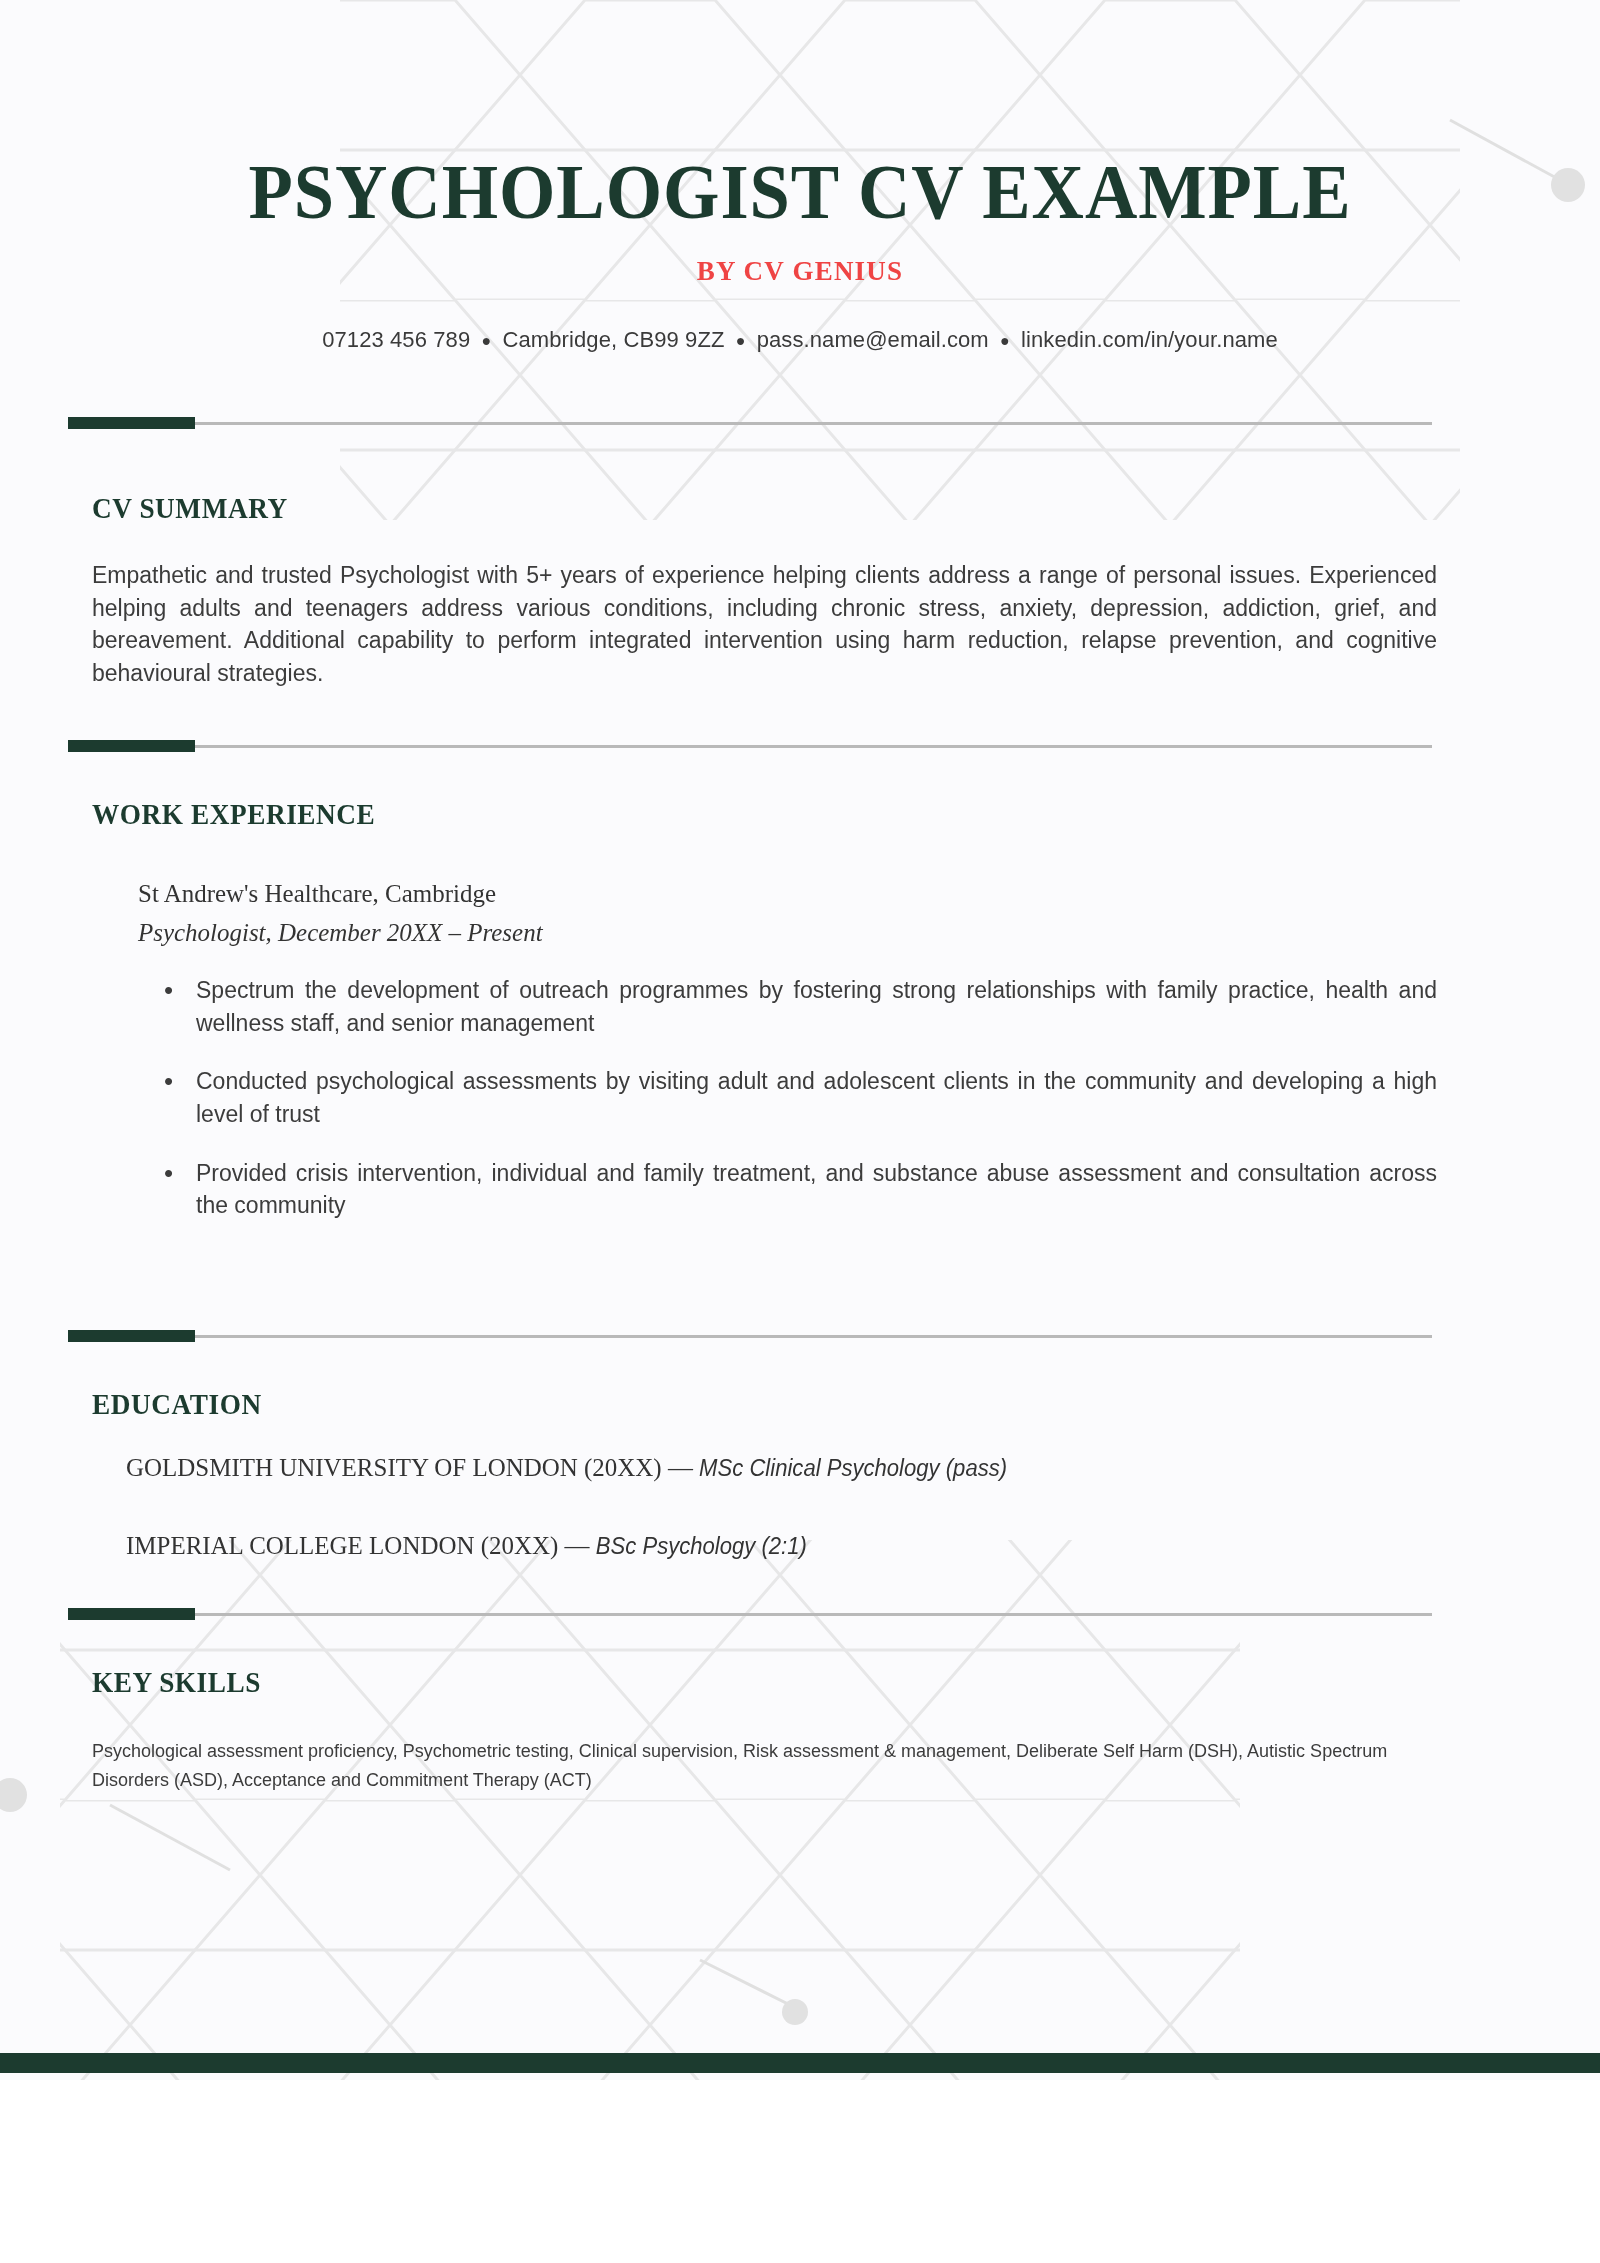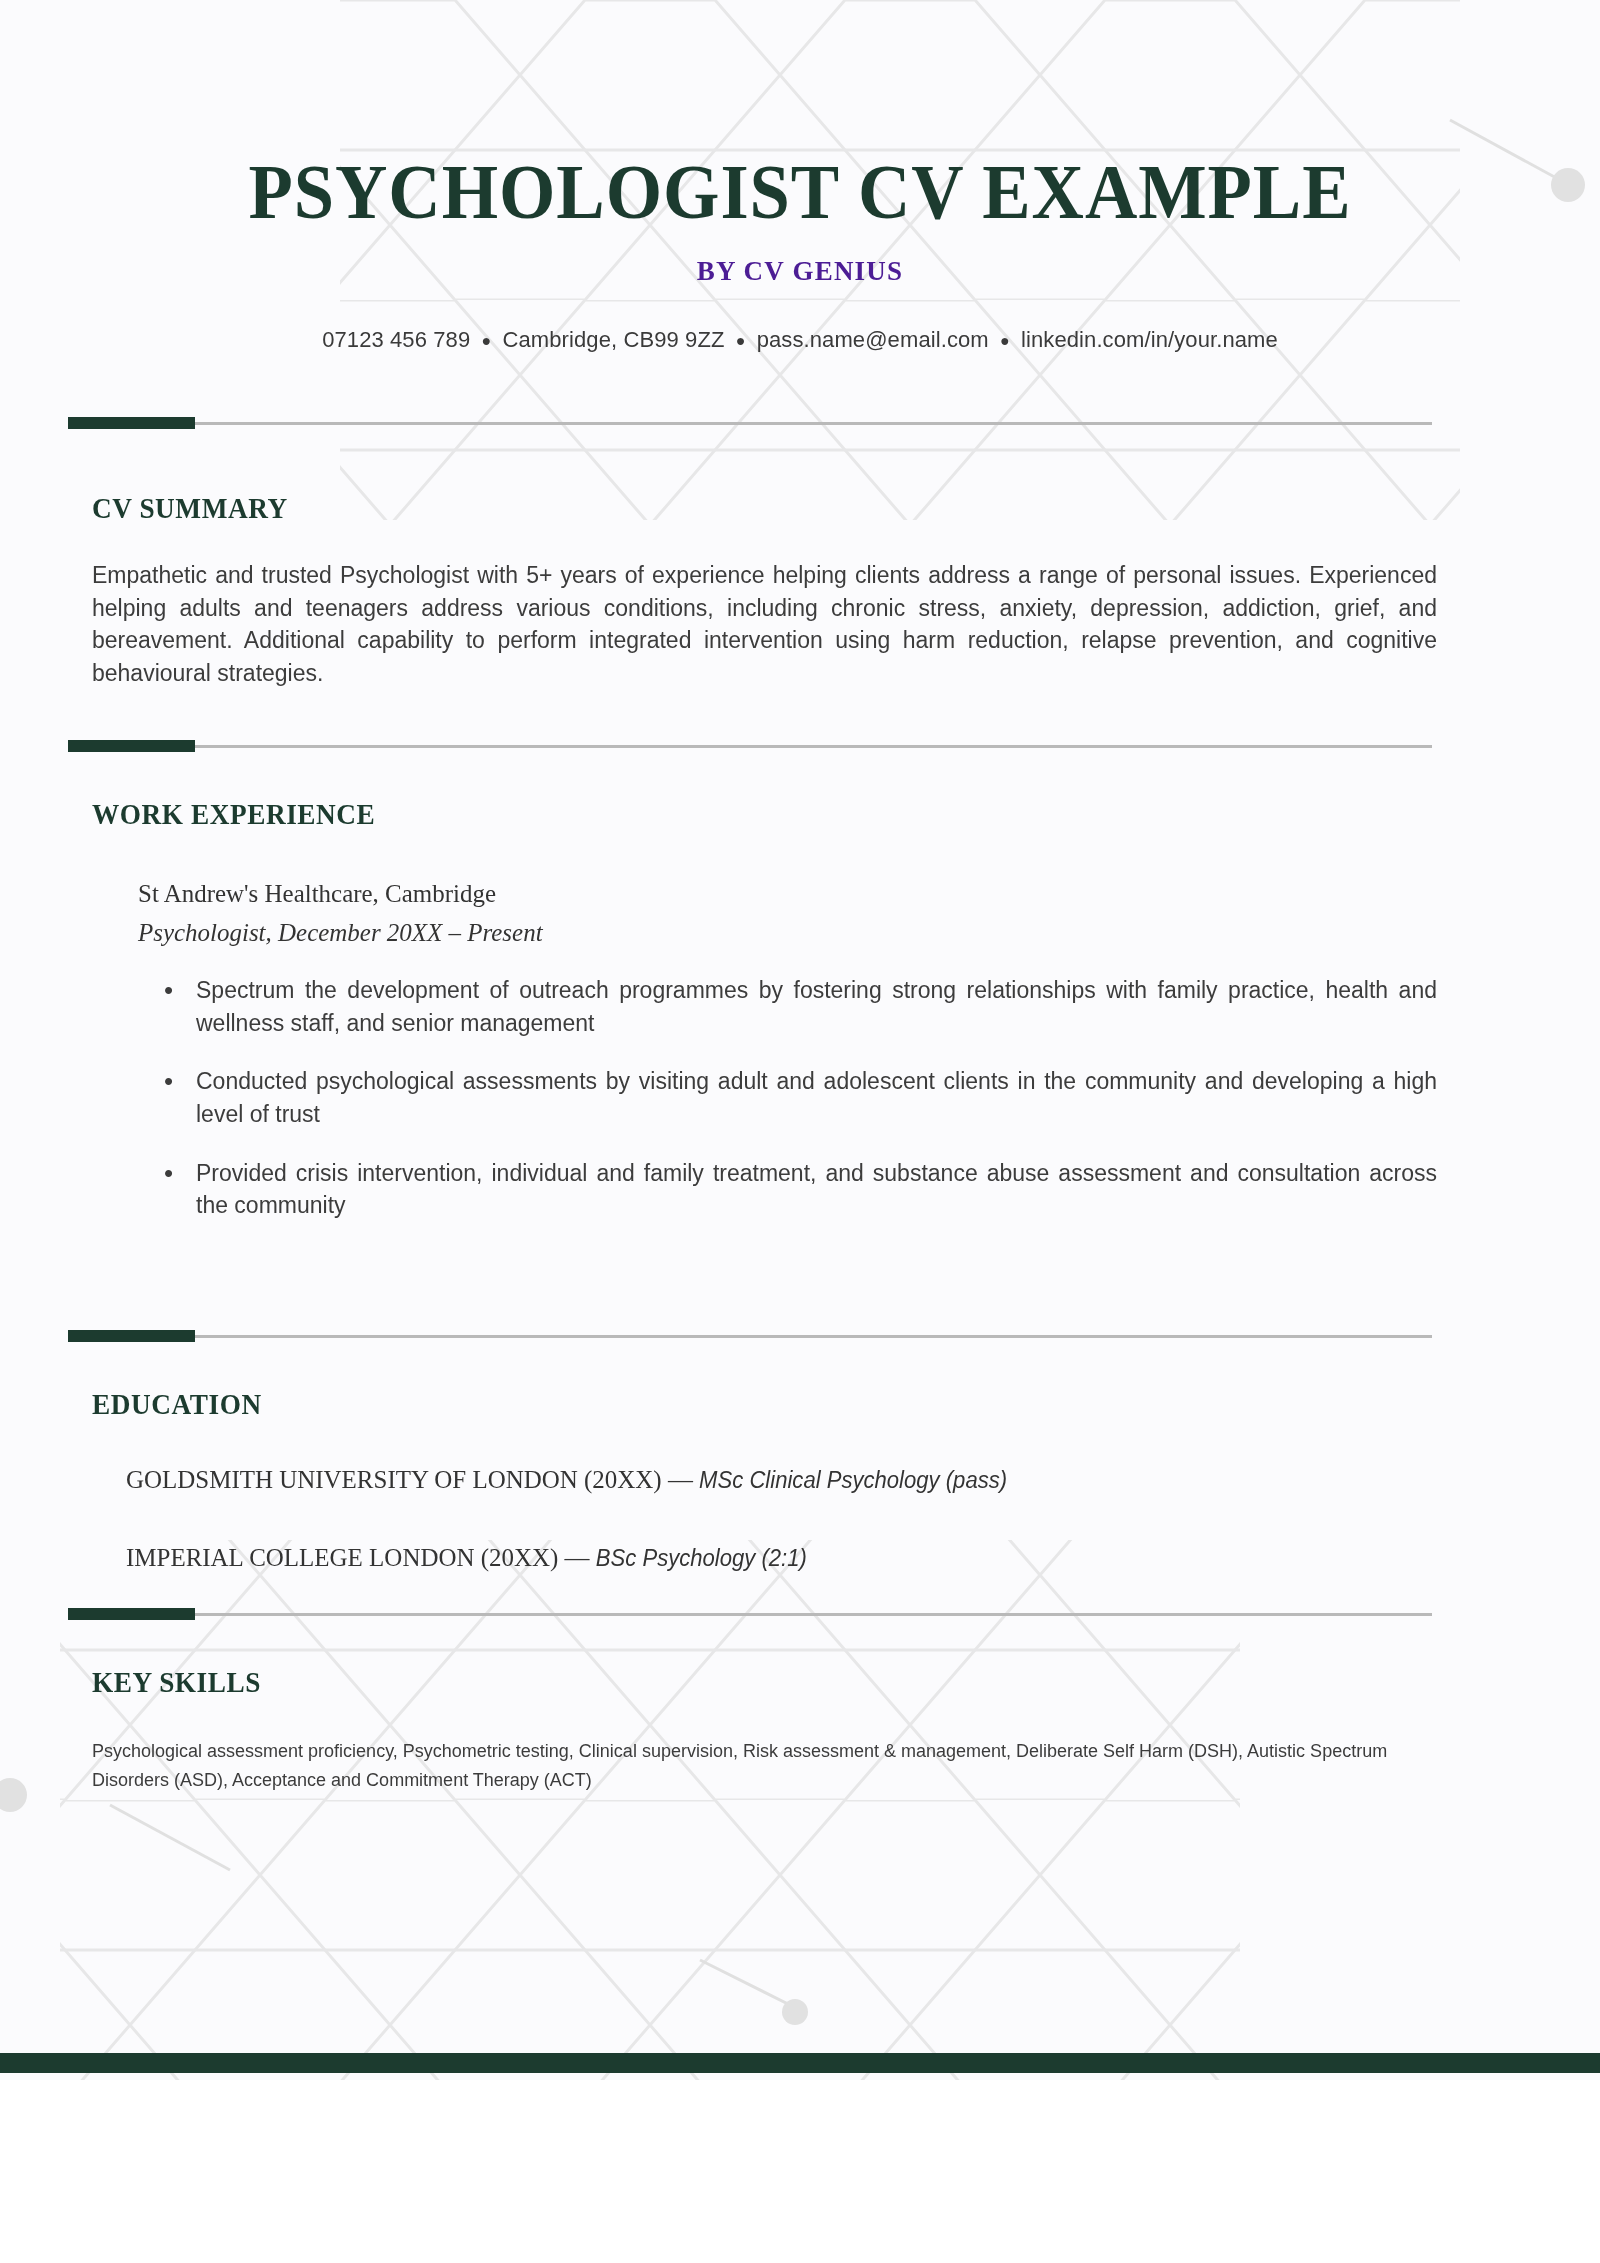--- a/index.html
+++ b/index.html
@@ -56,21 +56,21 @@
     color: #1c3b2f;
     line-height: 1.08;
     margin: 0;
     transform: scaleX(0.93);
   }
   .cv-subtitle {
     font-family: "Liberation Serif", serif;
     font-size: 27px;
     font-weight: 700;
     letter-spacing: 1.2px;
-    color: #4c1d95;
+    color: #ef4444;
     margin: 22px 0 0 0;
   }
   .cv-contact {
     font-family: "Liberation Sans", sans-serif;
     font-size: 22px;
     color: #3a3a3a;
     margin: 40px 0 0 0;
     letter-spacing: 0.1px;
   }
   .cv-contact .sep {
@@ -275,21 +275,21 @@
     </div>
 
     <div class="divider" style="top:1330px;">
       <div class="bar"></div>
       <div class="rule"></div>
     </div>
 
     <div class="section" style="top:1388px;">
       <h2 class="section-heading">EDUCATION</h2>
 
-      <div style="margin-top:44px;">
+      <div style="margin-top:32px;">
         <div class="edu-entry">
           <span class="edu-school">GOLDSMITH UNIVERSITY OF LONDON (20XX) — </span><span class="edu-degree">MSc Clinical Psychology (pass)</span>
         </div>
         <div class="edu-entry">
           <span class="edu-school">IMPERIAL COLLEGE LONDON (20XX) — </span><span class="edu-degree">BSc Psychology (2:1)</span>
         </div>
       </div>
     </div>
 
     <div class="divider" style="top:1608px;">

